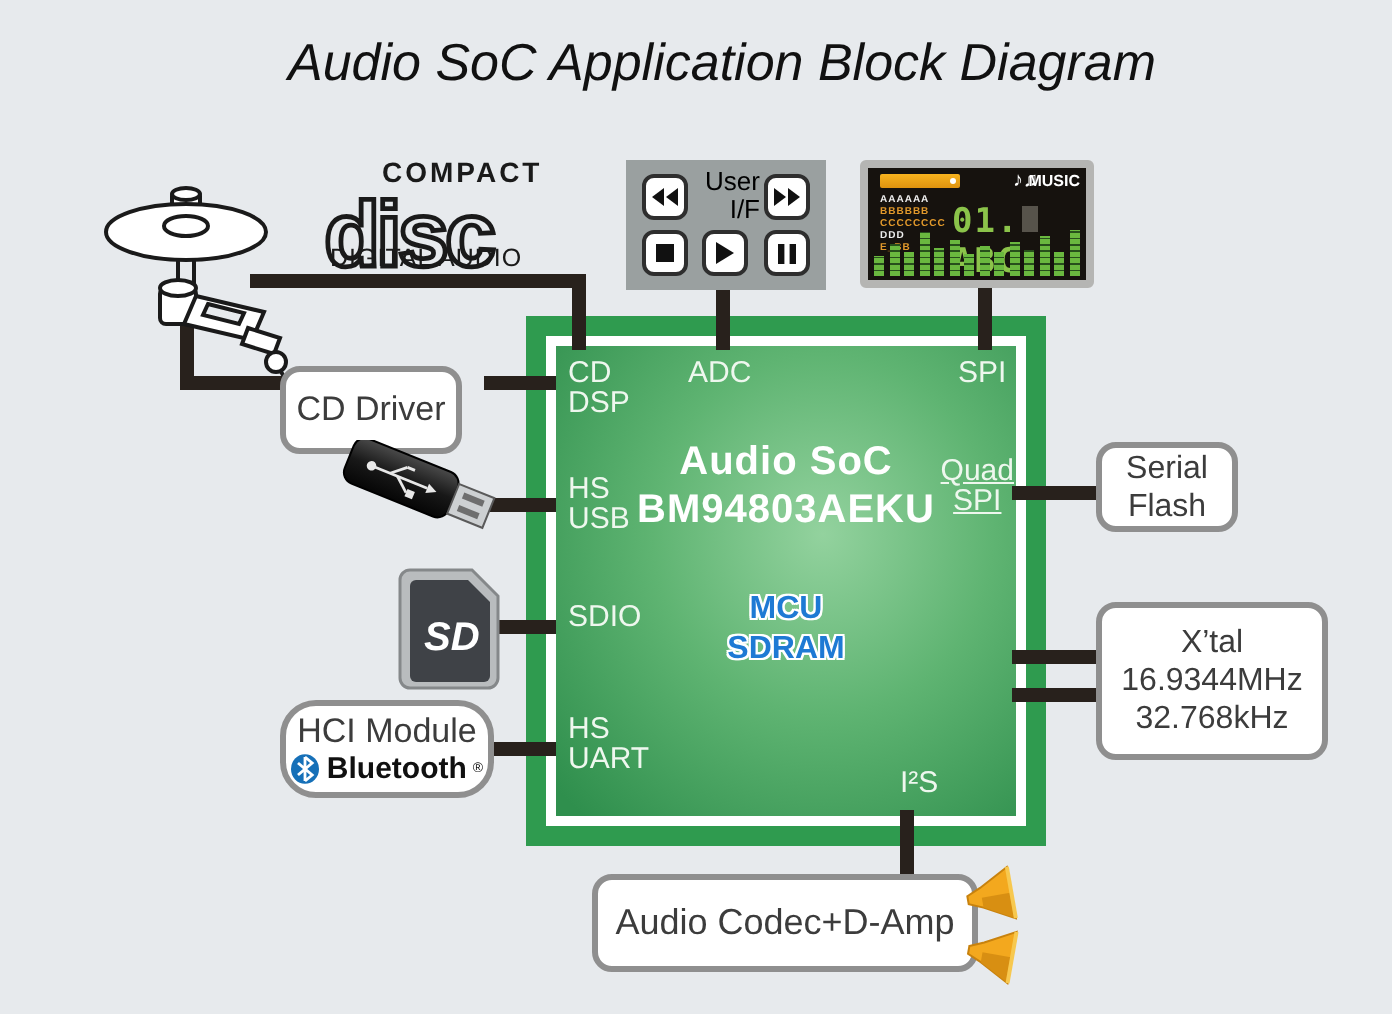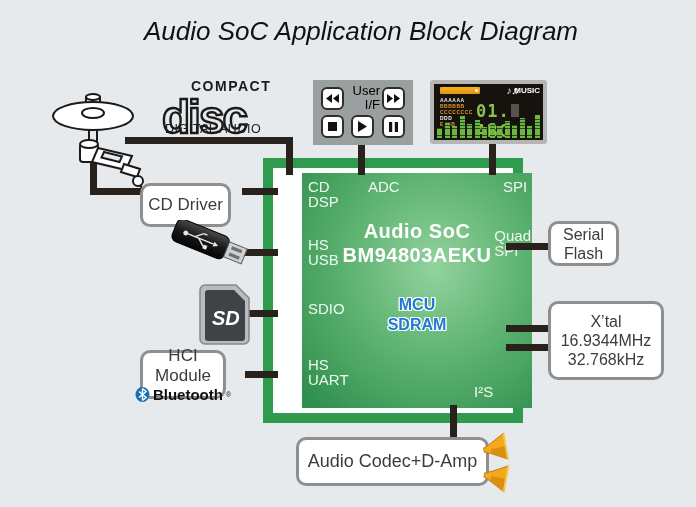--- a/index.html
+++ b/index.html
@@ -16,21 +16,21 @@
 
   
   .box{background:#fff;border:3px solid #8f8f8f;border-radius:10px;
        color:#3c3c3c;display:flex;align-items:center;justify-content:center;
        text-align:center;z-index:4;box-sizing:border-box;}
 
   
   .soc-frame{left:263px;top:158px;width:230px;height:235px;border:10px solid #2f9b4f;
              background:#fff;padding:5px;z-index:2;}
   .soc-inner{position:relative;width:100%;height:100%;
-             background:radial-gradient(ellipse at 58% 40%, #93d29e 0%, #5fb472 45%, #2f8f4d 95%);margin-left:24px;}
+             background:radial-gradient(ellipse at 58% 40%, #93d29e 0%, #5fb472 45%, #2f8f4d 95%);}
   .port{position:absolute;color:#eef7ee;font-size:15px;line-height:15px;}
   .soc-name{position:absolute;left:0;right:0;top:46px;text-align:center;color:#fff;
             font-weight:bold;font-size:20px;line-height:24px;letter-spacing:0.5px;}
   .soc-feats{position:absolute;left:0;right:0;top:122px;text-align:center;
              font-weight:bold;font-size:16px;line-height:20px;color:#1e7ad4;
              text-shadow:-1px -1px 0 #fff,1px -1px 0 #fff,-1px 1px 0 #fff,1px 1px 0 #fff,
                          0 -1px 0 #fff,0 1px 0 #fff,-1px 0 0 #fff,1px 0 0 #fff;}
 
   
   .cd-compact{left:191px;top:78px;font-size:14px;font-weight:bold;letter-spacing:1.5px;color:#1a1a1a;}
@@ -125,21 +125,21 @@
       <div class="port" style="left:201px;top:6px;">SPI</div>
       <div class="port" style="left:6px;top:64px;">
         <div>HS</div>
           <div>USB</div>
       </div>
       <div class="port" style="left:6px;top:128px;">SDIO</div>
       <div class="port" style="left:6px;top:184px;">
         <div>HS</div>
           <div>UART</div>
       </div>
-      <div class="port" style="right:1px;top:55px;text-align:left;">
+      <div class="port" style="right:1px;top:55px;text-align:center;text-decoration:underline;">
         <div>Quad</div>
           <div>SPI</div>
       </div>
       <div class="port" style="left:172px;top:211px;">I²S</div>
 
       <div class="soc-name">
         <div>Audio SoC</div>
         <div>BM94803AEKU</div>
       </div>
       <div class="soc-feats">
@@ -244,21 +244,21 @@
       <rect x="64" y="19.8" width="11" height="3.2" fill="#6e6e6e"></rect>
     </g>
   </svg>
 
   <svg class="abs" style="left:198px;top:284px;z-index:4;" width="54" height="62" viewBox="0 0 54 62">
     <path d="M7 1 h31 l13 13 v41 a5 5 0 0 1 -5 5 h-39 a5 5 0 0 1 -5 -5 v-49 a5 5 0 0 1 5 -5 z" fill="#b9bcbe" stroke="#85888a" stroke-width="1.5"></path>
     <path d="M10 6 h26 l11 11 v37 a3 3 0 0 1 -3 3 h-34 a3 3 0 0 1 -3 -3 v-45 a3 3 0 0 1 3 -3 z" fill="#3f4247"></path>
     <text x="14" y="41" font-size="20" font-weight="bold" font-style="italic" fill="#ffffff" aria-label="SD">SD</text>
   </svg>
 
-  <div class="abs box" style="left:140px;top:350px;width:86px;height:49px;flex-direction:column;padding:2px 0;">
+  <div class="abs box" style="left:140px;top:350px;width:107px;height:49px;flex-direction:column;padding:2px 0;border-radius:18px;">
     <div style="font-size:17px;">HCI Module</div>
     <div class="bt-row">
       <svg width="15" height="15" viewBox="0 0 15 15">
         <ellipse cx="7.5" cy="7.5" rx="7" ry="7.4" fill="#1670b8"></ellipse>
         <path d="M7.5 1.5 v12 M7.5 1.5 l3.6 3 L4 10.5 M7.5 13.5 l3.6 -3 L4 4.5" stroke="#fff" stroke-width="1.4" fill="none"></path>
       </svg>
       <span class="bt-word">Bluetooth</span>
         <span class="bt-reg">®</span>
     </div>
   </div>

